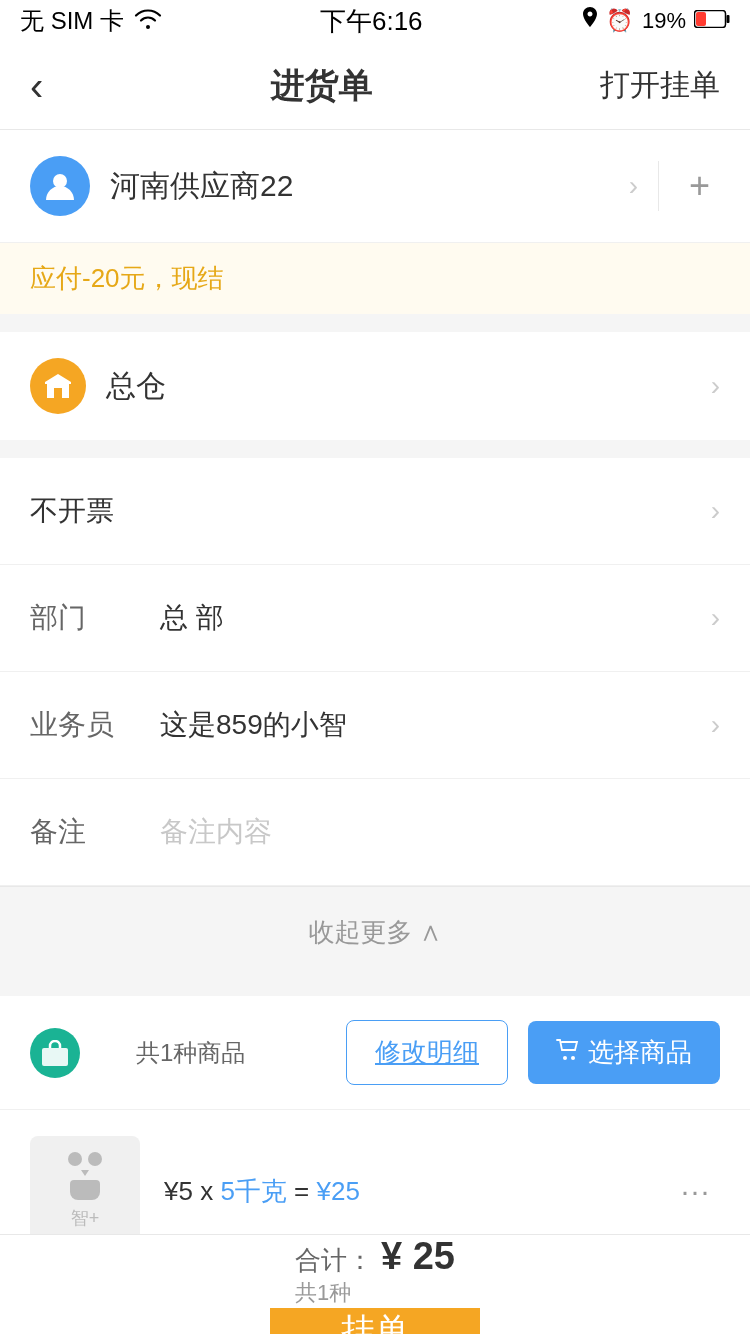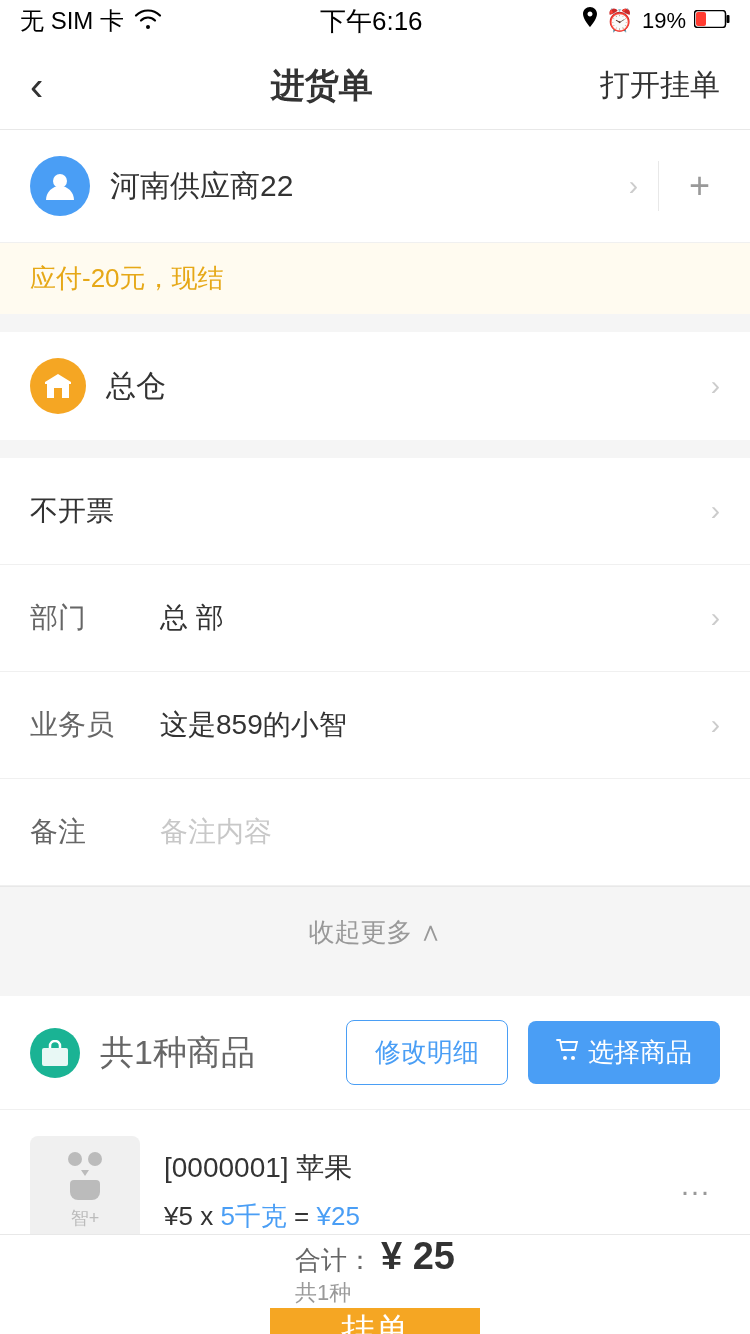--- a/index.html
+++ b/index.html
@@ -192,31 +192,33 @@
       background: #1ab394;
       display: flex;
       align-items: center;
       justify-content: center;
       color: #fff;
       font-size: 22px;
       flex-shrink: 0;
     }
     .product-count-text {
       flex: 1;
-      font-size: 34px;
+      font-size: 24px;
       color: #666;
+      margin-left: 36px;
     }
     .btn-outline {
       border: 1.5px solid #4a9ef5;
       color: #4a9ef5;
       background: #fff;
       padding: 14px 28px;
       border-radius: 8px;
       font-size: 26px;
       cursor: pointer;
+      text-decoration: underline;
     }
     .btn-primary {
       background: #4a9ef5;
       color: #fff;
       border: none;
       padding: 14px 28px;
       border-radius: 8px;
       font-size: 26px;
       cursor: pointer;
       display: flex;
@@ -490,23 +492,20 @@
           <div class="owl-eyes">
             <div class="owl-eye"></div>
             <div class="owl-eye"></div>
           </div>
           <div class="owl-beak"></div>
           <div class="owl-body"></div>
           <span class="brand-text">智+</span>
         </div>
       </div>
       <div class="product-info">
-        <div class="product-name">
-          <span>[0000001] </span><span>苹果</span>
-        </div>
         <div class="product-price">
           <span>¥5</span>
           <span> x </span>
           <span class="highlight">5千克</span>
           <span> = </span>
           <span class="highlight">¥25</span>
         </div>
       </div>
       <div class="more-btn">···</div>
     </div>

